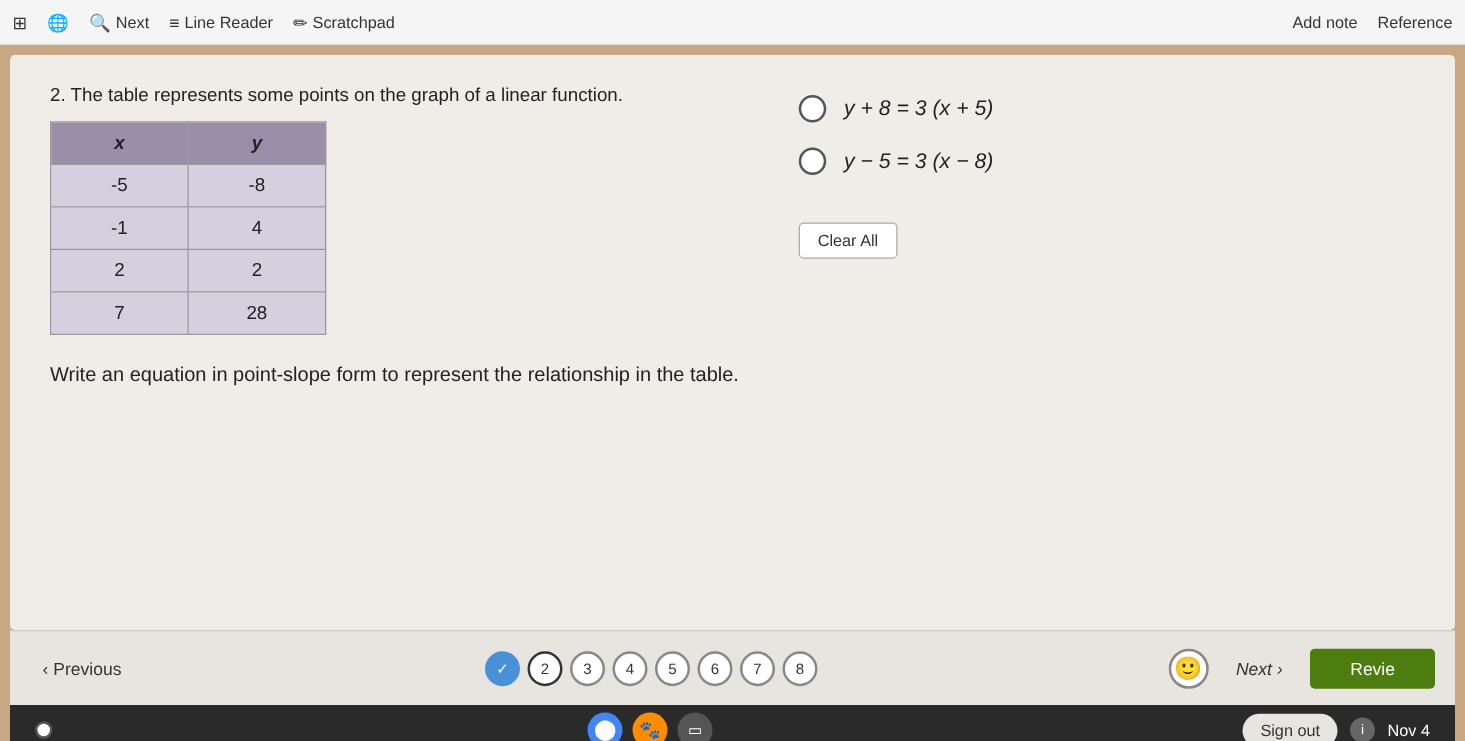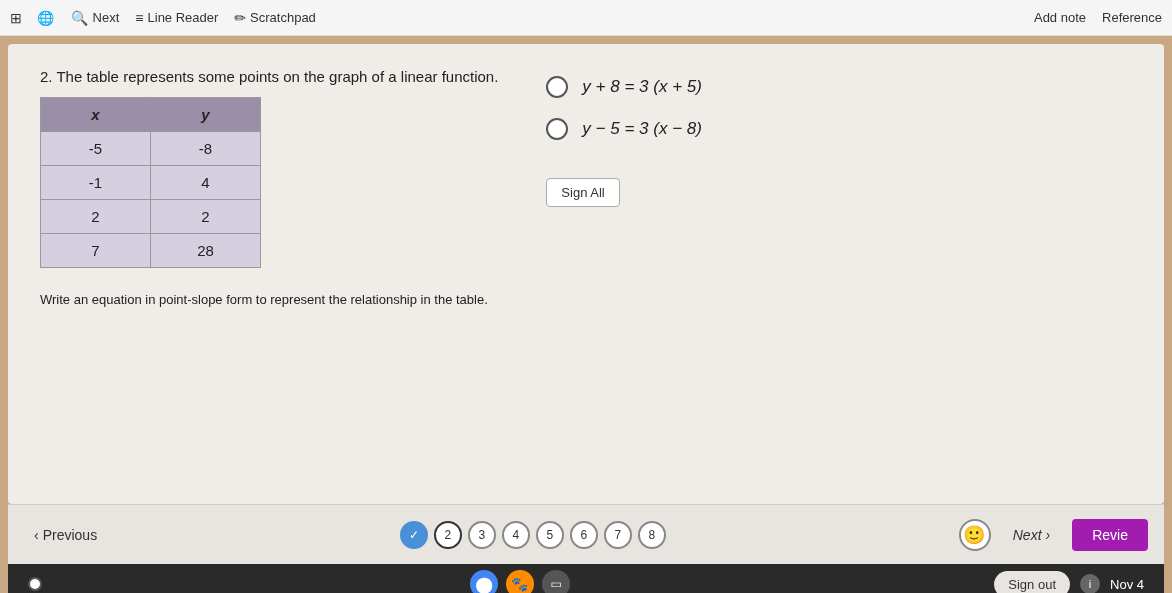--- a/index.html
+++ b/index.html
@@ -78,21 +78,21 @@
       color: #222;
       font-style: italic;
       font-weight: 600;
     }
     .data-table td {
       background: #d6cfe0;
       color: #222;
     }
 
     .question-instruction {
-      font-size: 13px;
+      font-size: 16px;
       color: #222;
       margin-top: 24px;
     }
 
     
     .answer-options {
       flex: 1;
       display: flex;
       flex-direction: column;
       gap: 20px;
@@ -207,24 +207,24 @@
       align-items: center;
       gap: 4px;
       font-size: 14px;
       cursor: pointer;
       color: #333;
       padding: 6px 10px;
       font-style: italic;
     }
 
     .review-btn {
-      background: #a21caf;
+      background: #4d7c0f;
       color: white;
       border: none;
-      padding: 8px 20px;
+      padding: 8px 32px;
       font-size: 14px;
       border-radius: 4px;
       cursor: pointer;
     }
 
     
     .system-bar {
       background: #2a2a2a;
       height: 40px;
       display: flex;
@@ -371,21 +371,21 @@
       <div class="answer-option">
         <div class="radio-circle"></div>
         <span class="math-text"><i>y</i> + 8 = 3 (<i>x</i> + 5)</span>
       </div>
       <div class="answer-option">
         <div class="radio-circle"></div>
         <span class="math-text"><i>y</i> − 5 = 3 (<i>x</i> − 8)</span>
       </div>
 
       <div>
-        <button class="clear-all-btn">Sign All</button>
+        <button class="clear-all-btn">Clear All</button>
       </div>
     </div>
   </div>
 </div>
 
 <div class="bottom-nav">
   <div class="prev-btn">
     <span>‹</span>
     <span>Previous</span>
   </div>

